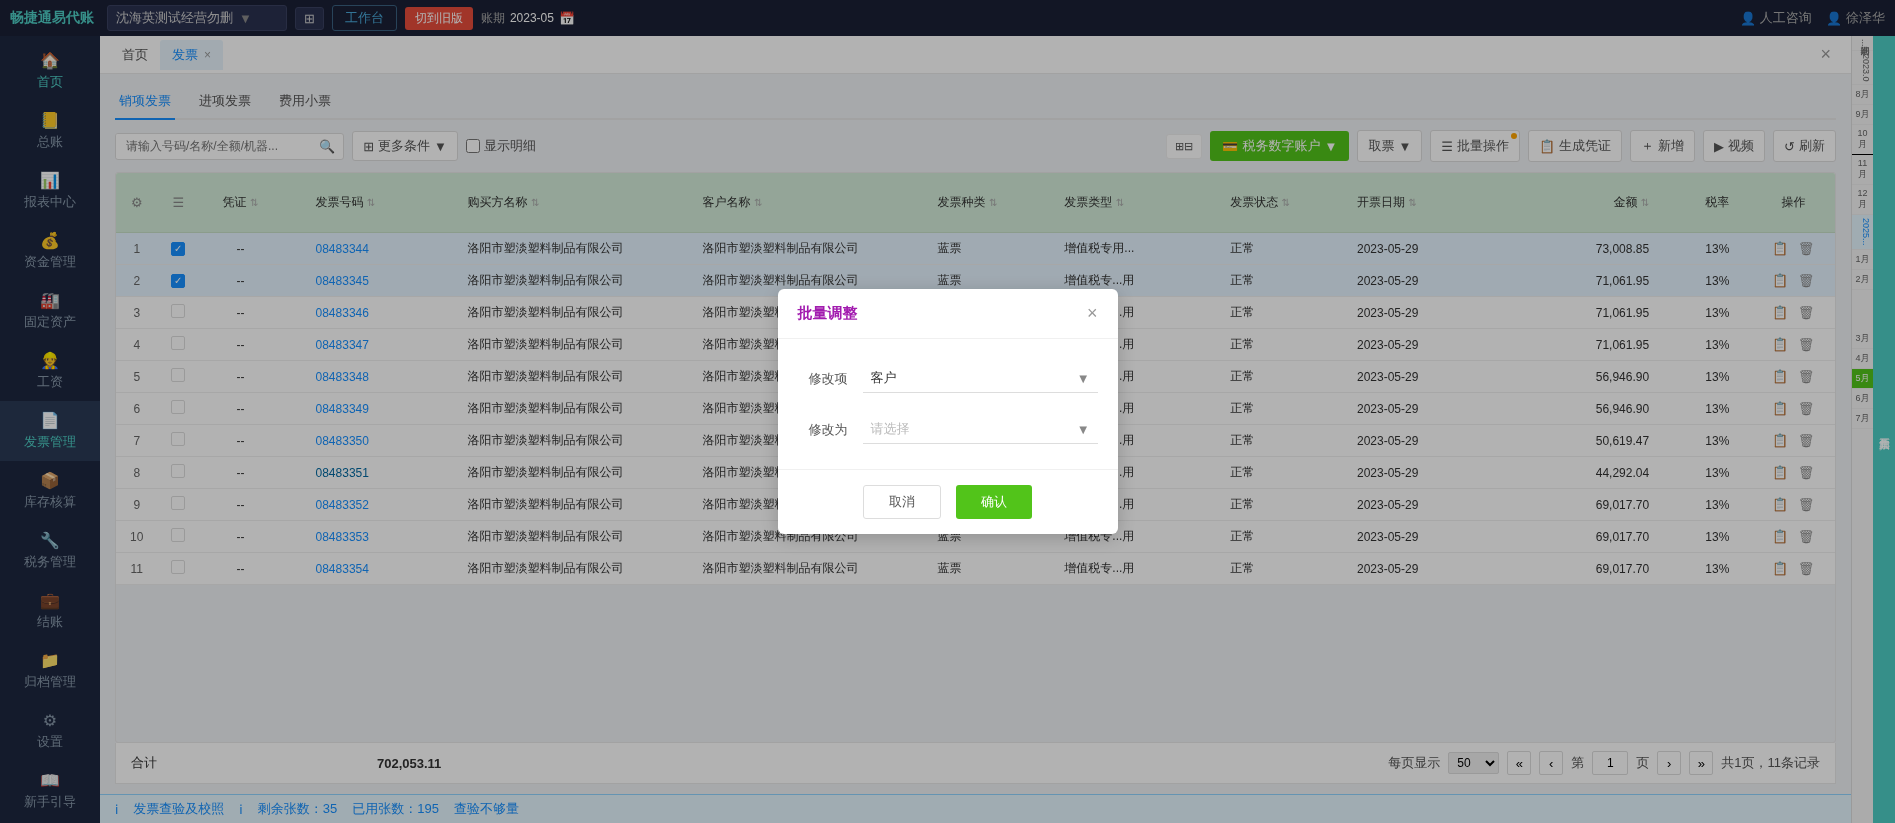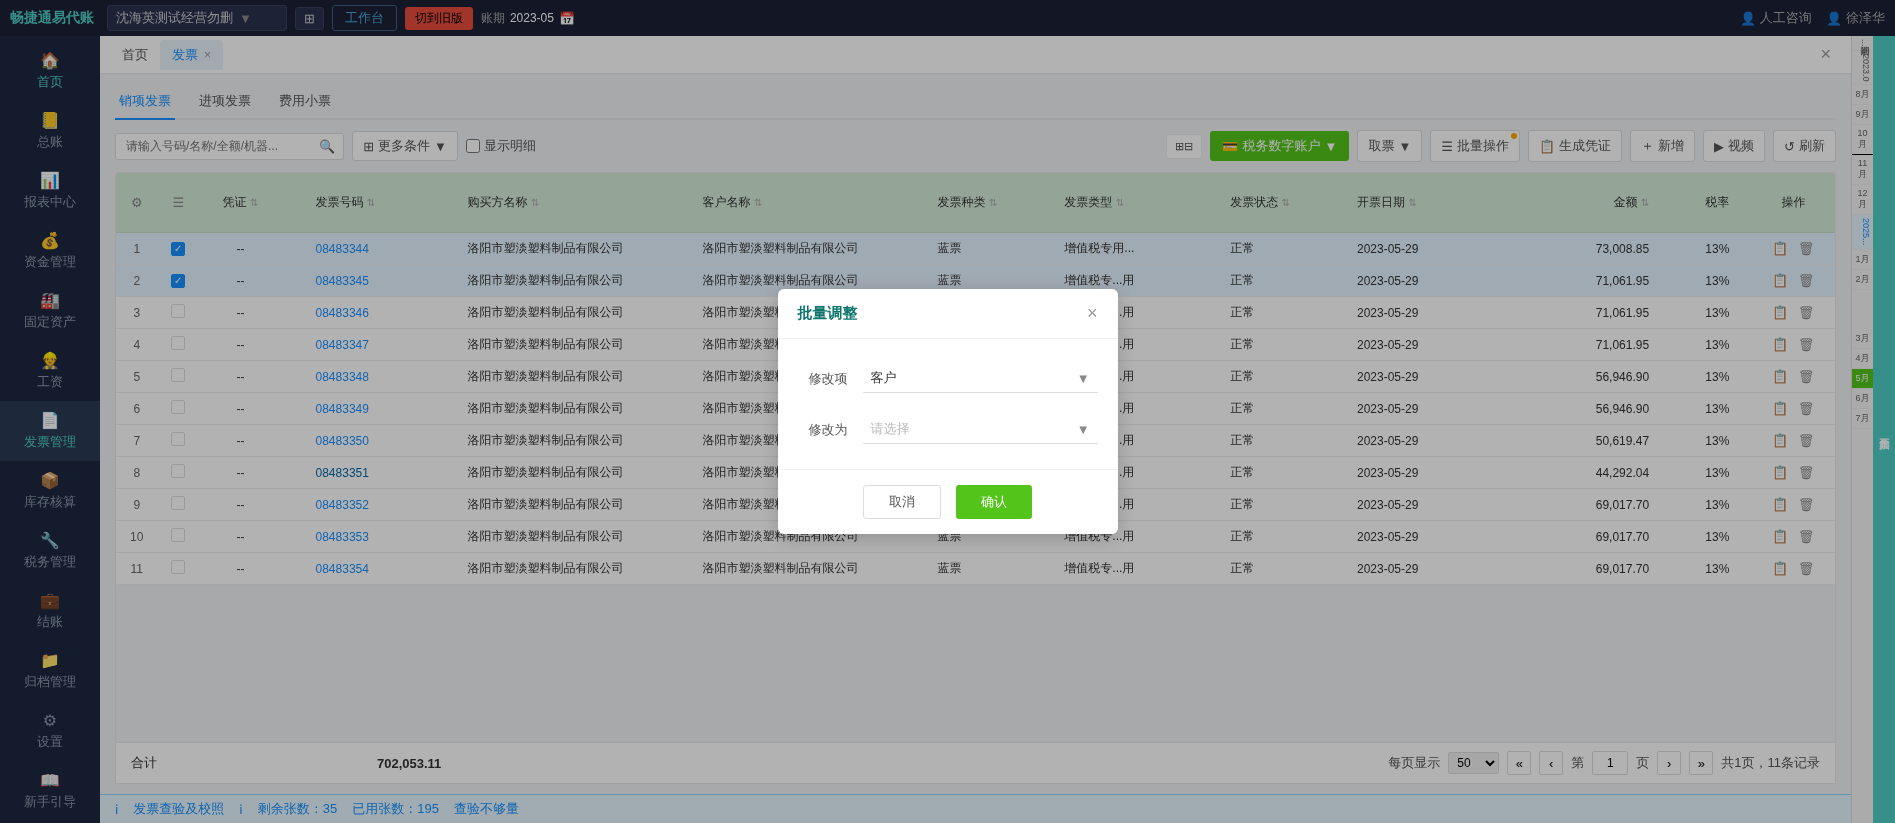--- a/index.html
+++ b/index.html
@@ -14,21 +14,21 @@
 <body>
 
 <div style="background:#1a2035; height:36px; display:flex; align-items:center; padding:0 10px; gap:8px; flex-shrink:0;">
   <span style="color:#4ecdc4; font-size:14px; font-weight:bold; margin-right:5px;">畅捷通易代账</span>
   <div style="background:#2a3150; color:#ccc; border:1px solid #3a4160; border-radius:3px; padding:3px 8px; font-size:12px; display:flex; align-items:center; gap:6px; min-width:180px;">
     <span>沈海英测试经营勿删</span>
     <span style="color:#888;">▼</span>
   </div>
   <div style="background:#2a3150; border:1px solid #3a4160; border-radius:3px; padding:3px 8px; color:#ccc; cursor:pointer;">⊞</div>
   <div style="border:1px solid #3a6080; border-radius:3px; color:#4aa8d8; padding:3px 12px; cursor:pointer;">工作台</div>
-  <div style="background:#e74c3c; color:#000000; border-radius:3px; padding:3px 10px; font-size:12px;">切到旧版</div>
+  <div style="background:#e74c3c; color:#ffffff; border-radius:3px; padding:3px 10px; font-size:12px;">切到旧版</div>
   <div style="display:flex; align-items:center; gap:5px; color:#aad4f0;">
     <span style="color:#aaa; font-size:12px;">账期</span>
     <span style="color:#fff; font-size:12px;">2023-05</span>
     <span style="color:#aaa;">📅</span>
   </div>
   <div style="margin-left:auto; display:flex; align-items:center; gap:15px;">
     <span style="color:#aaa; font-size:12px; cursor:pointer; display:flex; align-items:center; gap:3px;">
       <span>👤</span>
       <span>人工咨询</span>
     </span>
@@ -574,21 +574,21 @@
 
   <div style="width:22px; background:#4ecdc4; flex-shrink:0; display:flex; align-items:center; justify-content:center;">
     <span style="writing-mode:vertical-rl; color:white; font-size:11px; cursor:pointer;">开票归集</span>
   </div>
 
 </div>
 
 <div style="position:fixed; top:0; left:0; right:0; bottom:0; background:rgba(0,0,0,0.3); display:flex; align-items:center; justify-content:center; z-index:1000;">
   <div style="background:#fff; border-radius:6px; width:340px; box-shadow:0 4px 20px rgba(0,0,0,0.2); overflow:hidden;">
     <div style="padding:14px 20px; display:flex; align-items:center; justify-content:space-between; border-bottom:1px solid #f0f0f0;">
-      <span style="font-size:15px; font-weight:bold; color:#0f766e;">批量调整</span>
+      <span style="font-size:15px; font-weight:bold; color:#a21caf;">批量调整</span>
       <span style="color:#999; font-size:18px; cursor:pointer;">×</span>
     </div>
     <div style="padding:25px 20px; display:flex; flex-direction:column; gap:22px;">
       <div style="display:flex; align-items:center; gap:15px;">
         <span style="color:#555; width:50px; text-align:right; flex-shrink:0; font-size:13px;">修改项</span>
         <div style="flex:1; border:none; border-bottom:1px solid #ddd; padding:5px 8px; display:flex; align-items:center; justify-content:space-between; cursor:pointer;">
           <span style="color:#333; font-size:13px;">客户</span>
           <span style="color:#888;">▼</span>
         </div>
       </div>

